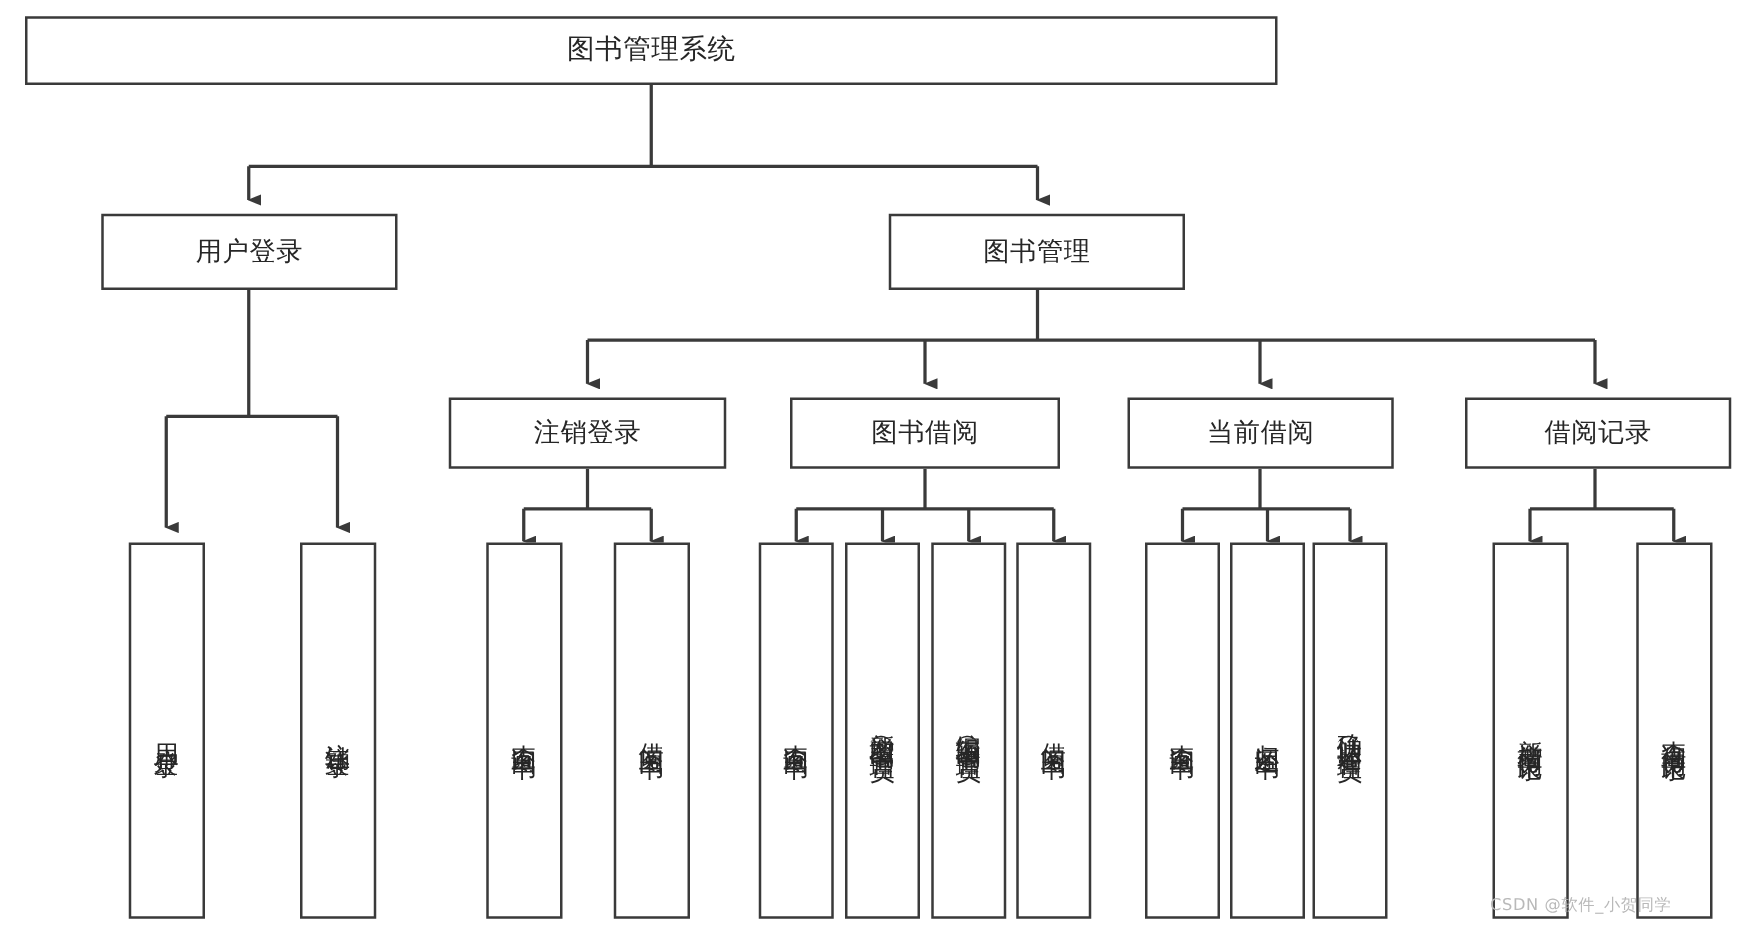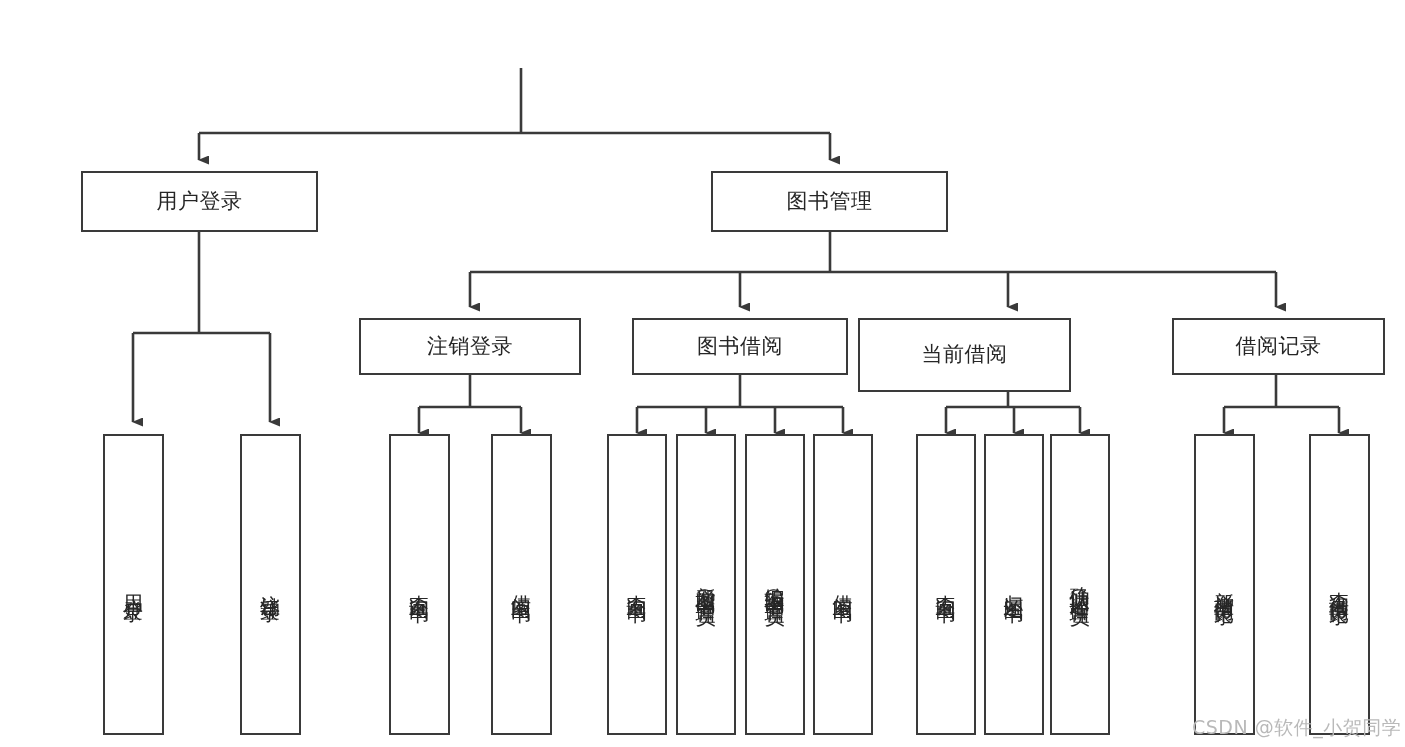--- a/index.html
+++ b/index.html
@@ -55,21 +55,21 @@
     padding: 4px 0;
   }
   .node.v .vtext {
     writing-mode: vertical-rl;
     text-orientation: upright;
     white-space: nowrap;
   }
   .watermark {
     position: absolute;
     color: #b9b9b9;
-    font-size: 19px;
+    font-size: 13px;
     letter-spacing: 0.5px;
     white-space: nowrap;
     user-select: none;
   }
 </style>
 </head>
 <body>
 
 <div id="canvas">
 
@@ -116,35 +116,38 @@
       <path d="M1014,407 L1014,433" marker-end="url(#arrow)"></path>
       <path d="M1080,407 L1080,433" marker-end="url(#arrow)"></path>
 
       <path d="M1276,375 L1276,407"></path>
       <path d="M1224,407 L1339,407"></path>
       <path d="M1224,407 L1224,433" marker-end="url(#arrow)"></path>
       <path d="M1339,407 L1339,433" marker-end="url(#arrow)"></path>
     </g>
   </svg>
 
+  <div class="node h root" style="left:20px; top:13px; width:1002px; height:55px;">
+    <span>图书管理系统</span>
+  </div>
 
   <div class="node h" style="left:81px; top:171px; width:237px; height:61px;">
     <span>用户登录</span>
   </div>
   <div class="node h" style="left:711px; top:171px; width:237px; height:61px;justify-content:center;">
     <span>图书管理</span>
   </div>
 
   <div class="node h" style="left:359px; top:318px; width:222px; height:57px;">
     <span>注销登录</span>
   </div>
   <div class="node h" style="left:632px; top:318px; width:216px; height:57px;text-align:center;">
     <span>图书借阅</span>
   </div>
-  <div class="node h" style="left:858px; top:318px; width:213px; height:74px;align-items:center;">
+  <div class="node h" style="left:902px; top:318px; width:213px; height:57px;align-items:center;">
     <span>当前借阅</span>
   </div>
   <div class="node h" style="left:1172px; top:318px; width:213px; height:57px;">
     <span>借阅记录</span>
   </div>
 
   <div class="node v" style="left:103px; top:434px; width:61px; height:301px;">
     <span class="vtext">用户登录</span>
   </div>
   <div class="node v" style="left:240px; top:434px; width:61px; height:301px;">

